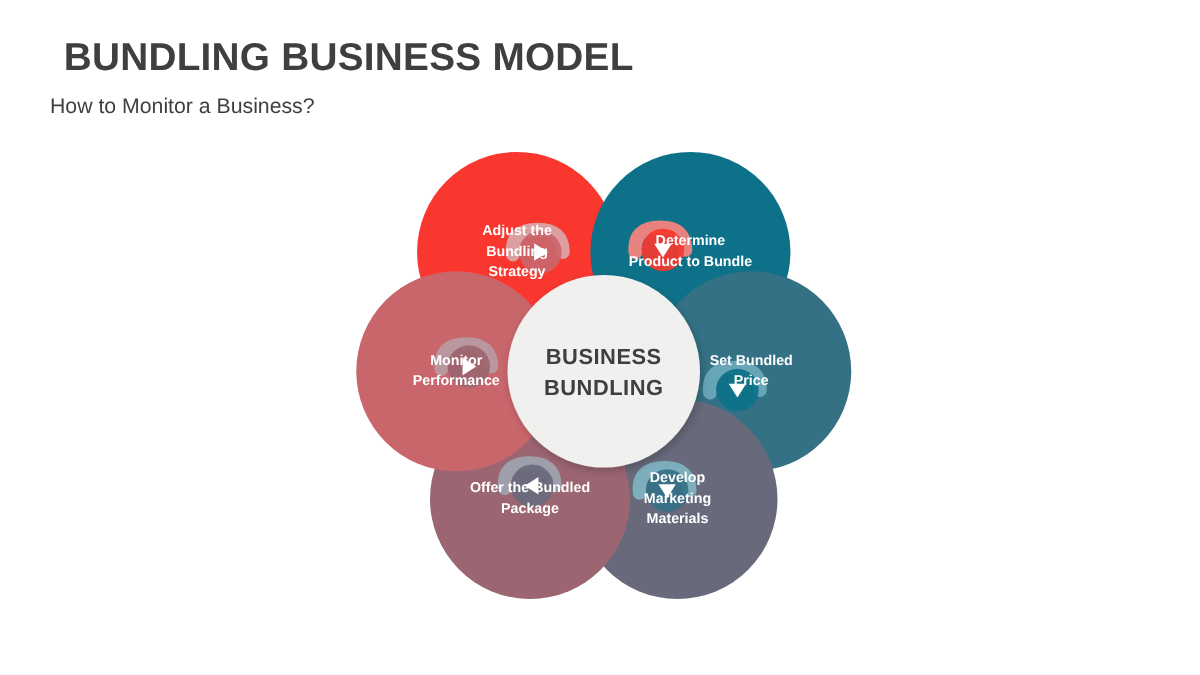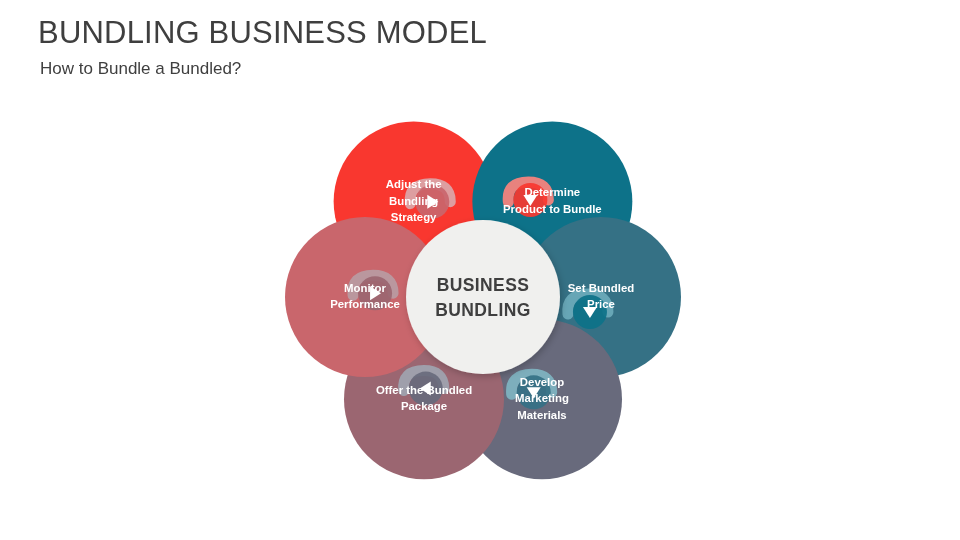--- a/index.html
+++ b/index.html
@@ -10,25 +10,25 @@
     font-family:"Liberation Sans", sans-serif;
     overflow:hidden;
     position:relative;
   }
   .slide{position:absolute;inset:0;background:#fff;}
 
   
   .header{position:absolute;left:38px;top:16px;}
   .slide-title{
     font-size:31px;
-    font-weight:normal;
+    font-weight:bold;
     color:#3f3f3f;
     letter-spacing:0.2px;
     line-height:1.1;
-    margin:0;
+    margin:13px;
     white-space:nowrap;
   }
   .slide-subtitle{
     font-size:17px;
     font-weight:normal;
     color:#3f3f3f;
     margin:10px 0 0 2px;
     line-height:1.1;
     white-space:nowrap;
   }
@@ -61,21 +61,21 @@
   }
   .arrow-tri{fill:#ffffff;}
 </style>
 </head>
 <body>
 
 <div class="slide">
 
   <div class="header">
     <div class="slide-title">BUNDLING BUSINESS MODEL</div>
-    <div class="slide-subtitle">How to Bundle a Bundled?</div>
+    <div class="slide-subtitle">How to Monitor a Business?</div>
   </div>
 
   <div class="diagram-wrap">
     <svg class="diagram" viewBox="0 0 960 450" xmlns="http://www.w3.org/2000/svg">
 
       <defs>
         <filter id="hubShadow" x="-40%" y="-40%" width="180%" height="180%">
           <feDropShadow dx="1.5" dy="2.5" stdDeviation="3.5" flood-color="#000000" flood-opacity="0.22"></feDropShadow>
         </filter>
       </defs>

